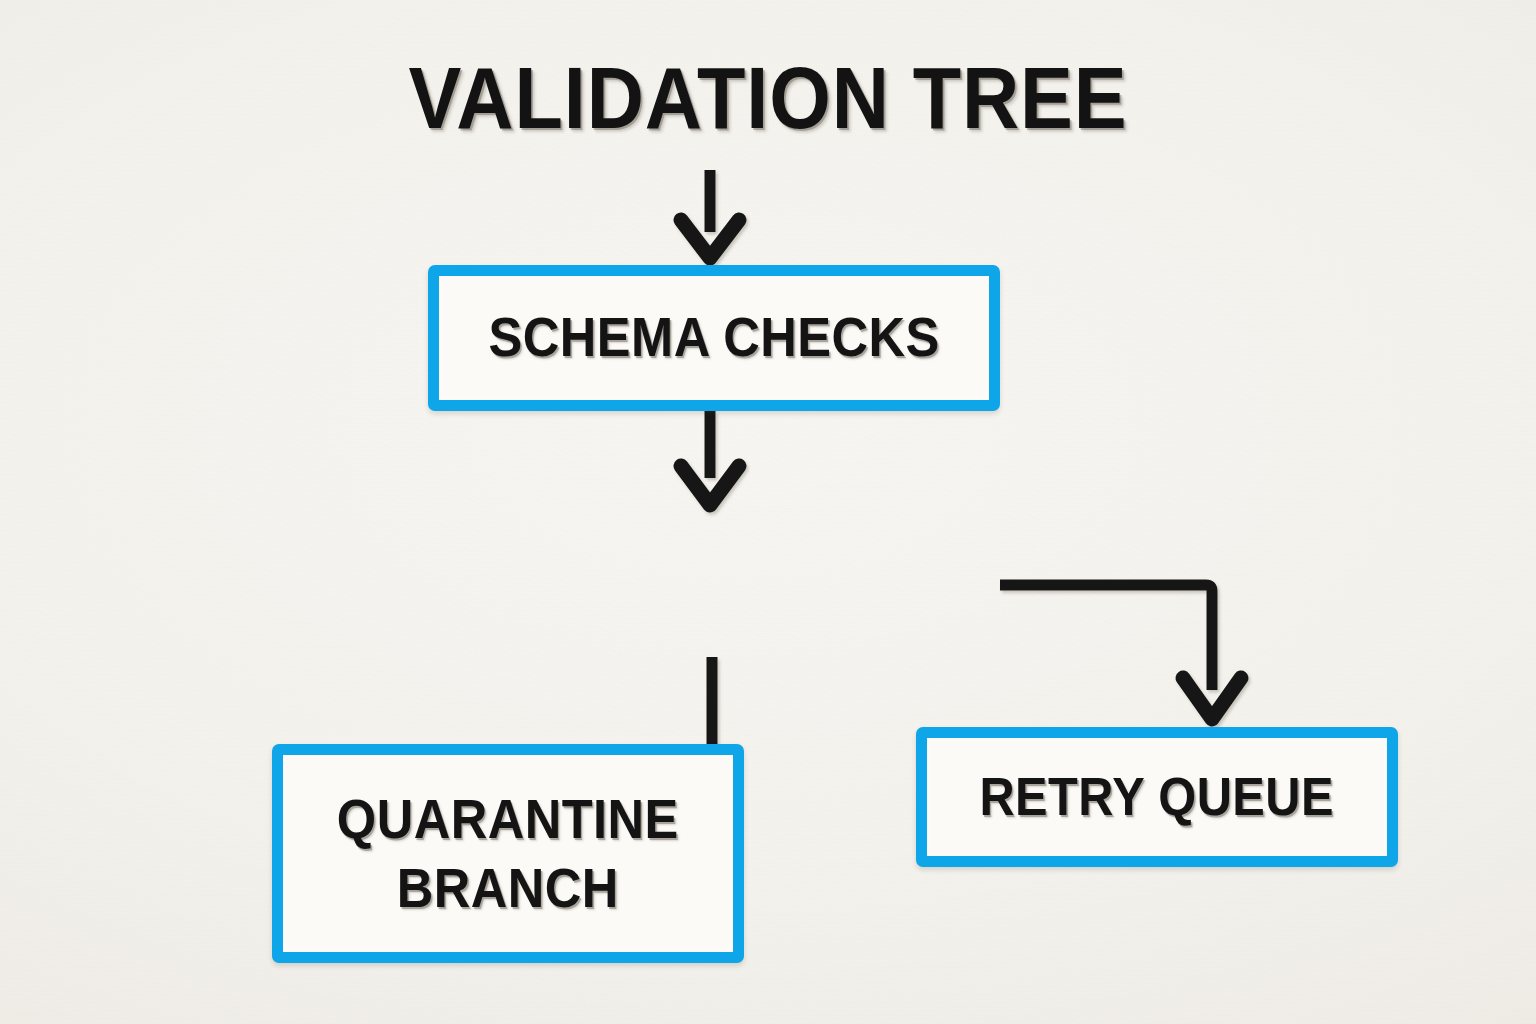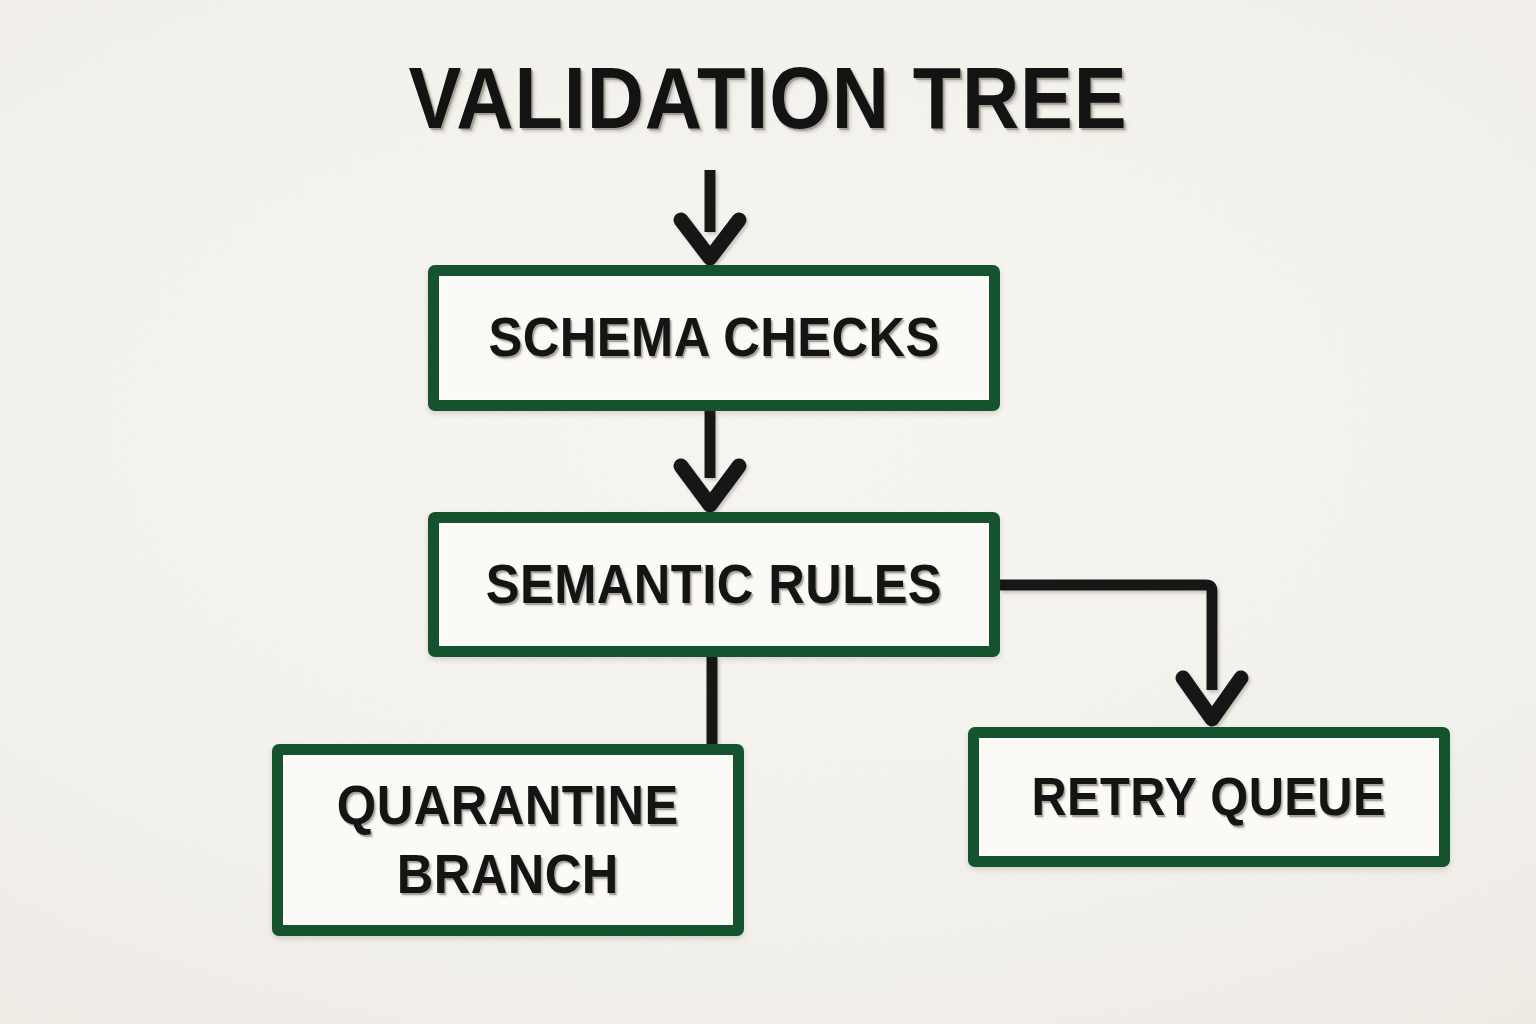--- a/index.html
+++ b/index.html
@@ -46,21 +46,21 @@
     width: 1536px;
     height: 1024px;
     pointer-events: none;
   }
 
   
   .node {
     position: absolute;
     box-sizing: border-box;
     background: #fbfaf7;
-    border: 11px solid #14532d;
+    border: 11px solid #0ea5e9;
     border-radius: 7px;
     display: flex;
     align-items: center;
     justify-content: center;
     box-shadow:
       0 3px 5px rgba(60,55,45,.16),
       inset 0 0 0 3px #fcfbf9;
   }
   .node .label {
     color: #141414;
@@ -71,22 +71,22 @@
     transform: scaleX(.92);
     text-shadow:
       1.5px 1.5px 0.6px rgba(95,88,75,.40),
       2.5px 2.5px 2.2px rgba(95,88,75,.22);
     white-space: pre-line;
     user-select: none;
   }
 
   #node-schema   { left: 428px; top: 265px;  width: 572px; height: 146px; }
   #node-semantic { left: 428px; top: 512px;  width: 572px; height: 145px; }
-  #node-quarantine { left: 272px; top: 744px; width: 472px; height: 192px; }
-  #node-retry    { left: 968px; top: 727px;  width: 482px; height: 140px; }
+  #node-quarantine { left: 272px; top: 744px; width: 472px; height: 219px; }
+  #node-retry    { left: 916px; top: 727px;  width: 482px; height: 140px; }
 
   #node-schema   .label { font-size: 55px; }
   #node-semantic .label { font-size: 55px; }
   #node-quarantine .label { font-size: 55px; line-height: 1.25; }
   #node-retry    .label { font-size: 53px; }
 
   
   #title {
     position: absolute;
     left: 0;
@@ -144,23 +144,20 @@
         <path d="M 1000 585 L 1206 585 Q 1212 585 1212 591 L 1212 690"></path>
         <path d="M 1183 678 L 1212 719 L 1241 678" stroke-width="15" stroke-linecap="round" stroke-linejoin="round"></path>
       </g>
     </g>
   </svg>
 
   <div class="node" id="node-schema">
     <span class="label">SCHEMA CHECKS</span>
   </div>
 
-  <div class="node" id="node-semantic">
-    <span class="label">SEMANTIC RULES</span>
-  </div>
 
   <div class="node" id="node-quarantine">
     <span class="label">QUARANTINE
 BRANCH</span>
   </div>
 
   <div class="node" id="node-retry">
     <span class="label">RETRY QUEUE</span>
   </div>
 

